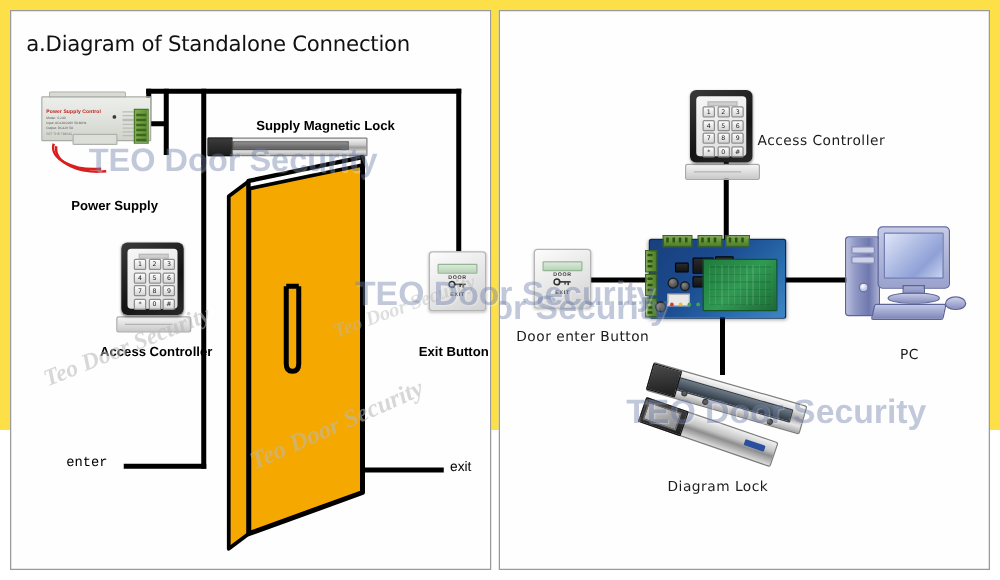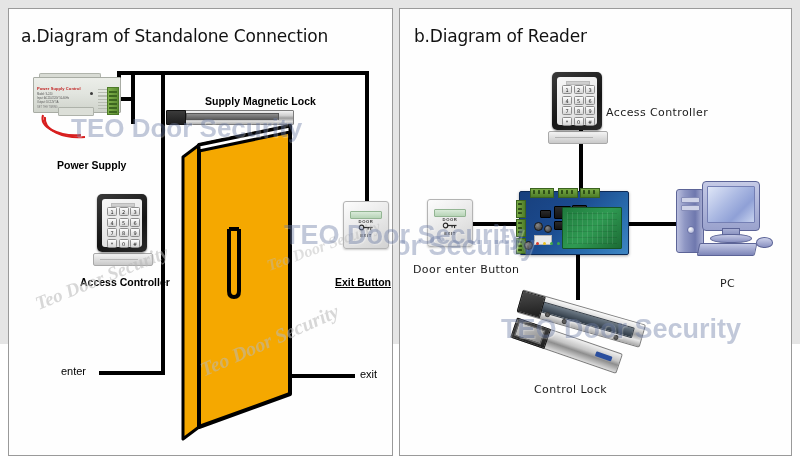--- a/index.html
+++ b/index.html
@@ -1,18 +1,18 @@
 <!DOCTYPE html>
 <html><head>
 <meta charset="utf-8">
 <style>
   html,body{margin:0;padding:0;}
   body{width:800px;height:464px;background:#ffffff;
        font-family:"Liberation Sans",sans-serif;overflow:hidden;}
-  #root{position:relative;width:800px;height:344px;background:#e5e5e5;}
+  #root{position:relative;width:800px;height:344px;background:#fde047;}
 
   .panel{position:absolute;top:8px;height:448px;background:#fefefe;
          border:1px solid #9a9a9a;box-sizing:border-box;overflow:hidden;}
   #panel-a{left:8px;width:385px;}
   #panel-b{left:399px;width:393px;}
 
   .panel-title{position:absolute;font-weight:400;color:#111;
      font-family:"DejaVu Sans",sans-serif;font-size:17px;letter-spacing:-0.2px;}
 
   
@@ -281,34 +281,33 @@
       <div class="eb-bar"></div>
       <div class="eb-door">DOOR</div>
       <svg class="eb-key" viewBox="0 0 30 14">
         <circle cx="6" cy="7" r="4.6" fill="none" stroke="#2b2b2b" stroke-width="2.4"></circle>
         <rect x="9" y="5.8" width="19" height="2.4" fill="#2b2b2b"></rect>
         <rect x="23" y="8" width="2.2" height="4.2" fill="#2b2b2b"></rect>
         <rect x="18" y="8" width="2.2" height="3.2" fill="#2b2b2b"></rect>
       </svg>
       <div class="eb-exit">EXIT</div>
     </div>
-    <div class="lbl lbl-bold" style="left:326px;top:267px;text-decoration:underline;">Exit Button</div>
-
-    <div class="lbl lbl-plain" style="left:77px;top:356px;transform:translateX(-100%);">enter</div>
+    <div class="lbl lbl-bold" style="left:326px;top:267px;">Exit Button</div>
+
+    <div class="lbl lbl-plain" style="left:77px;top:356px;transform:translateX(-100%);font-family:Liberation Mono, monospace;">enter</div>
     <div class="lbl lbl-plain" style="left:351px;top:359px;">exit</div>
 
     <div class="wm" style="left:62px;top:104px;font-size:26px;">TEO Door Security</div>
     <div class="wm-it" style="left:22px;top:258px;font-size:19px;transform:rotate(-22deg);">Teo Door Security</div>
     <div class="wm-it" style="left:186px;top:320px;font-size:20px;transform:rotate(-24deg);">Teo Door Security</div>
     <div class="wm-it" style="left:255px;top:228px;font-size:16px;transform:rotate(-20deg);opacity:.45;">Teo Door Security</div>
   </div>
 
   <div class="panel" id="panel-b">
 
-    <div class="panel-title" style="left:14px;top:17px;">b.Diagram of Reader</div>
 
     <div class="wire wv" style="left:179px;top:118px;height:65px;"></div>
     <div class="wire wh" style="left:72px;top:213px;width:48px;"></div>
     <div class="wire wh" style="left:226px;top:213px;width:52px;"></div>
     <div class="wire wv" style="left:176px;top:243px;height:48px;"></div>
 
     <div class="reader" style="left:152px;top:63px;width:54px;height:72px;">
       <div class="reader-base"></div>
       <div class="reader-body">
         <div class="reader-face">
@@ -425,21 +424,21 @@
 
       <div style="position:absolute;left:2px;top:34px;width:110px;height:19px;
                   transform:rotate(19deg);transform-origin:left center;">
         <div class="el-plate" style="left:0;top:0;width:110px;height:19px;"></div>
         <div class="el-blk" style="left:0;top:0;width:34px;height:19px;"></div>
         <div style="position:absolute;left:3px;top:3px;width:26px;height:13px;
                     background:linear-gradient(135deg,#cfcfcf,#8b8b8b);border:1px solid #6e6e6e;"></div>
         <div class="el-blue" style="left:86px;top:6px;width:17px;height:5px;"></div>
       </div>
     </div>
-    <div class="lbl lbl-r" style="left:134px;top:374px;">Control Lock</div>
+    <div class="lbl lbl-r" style="left:134px;top:374px;">Diagram Lock</div>
 
     <div class="wm" style="left:-105px;top:222px;font-size:27px;">TEO Door Security</div>
     <div class="wm" style="left:101px;top:305px;font-size:27px;">TEO Door Security</div>
   </div>
 
   <div class="wm" style="left:284px;top:220px;font-size:27px;z-index:5;">TEO Door Security</div>
 
 </div>
 
 </body></html>

